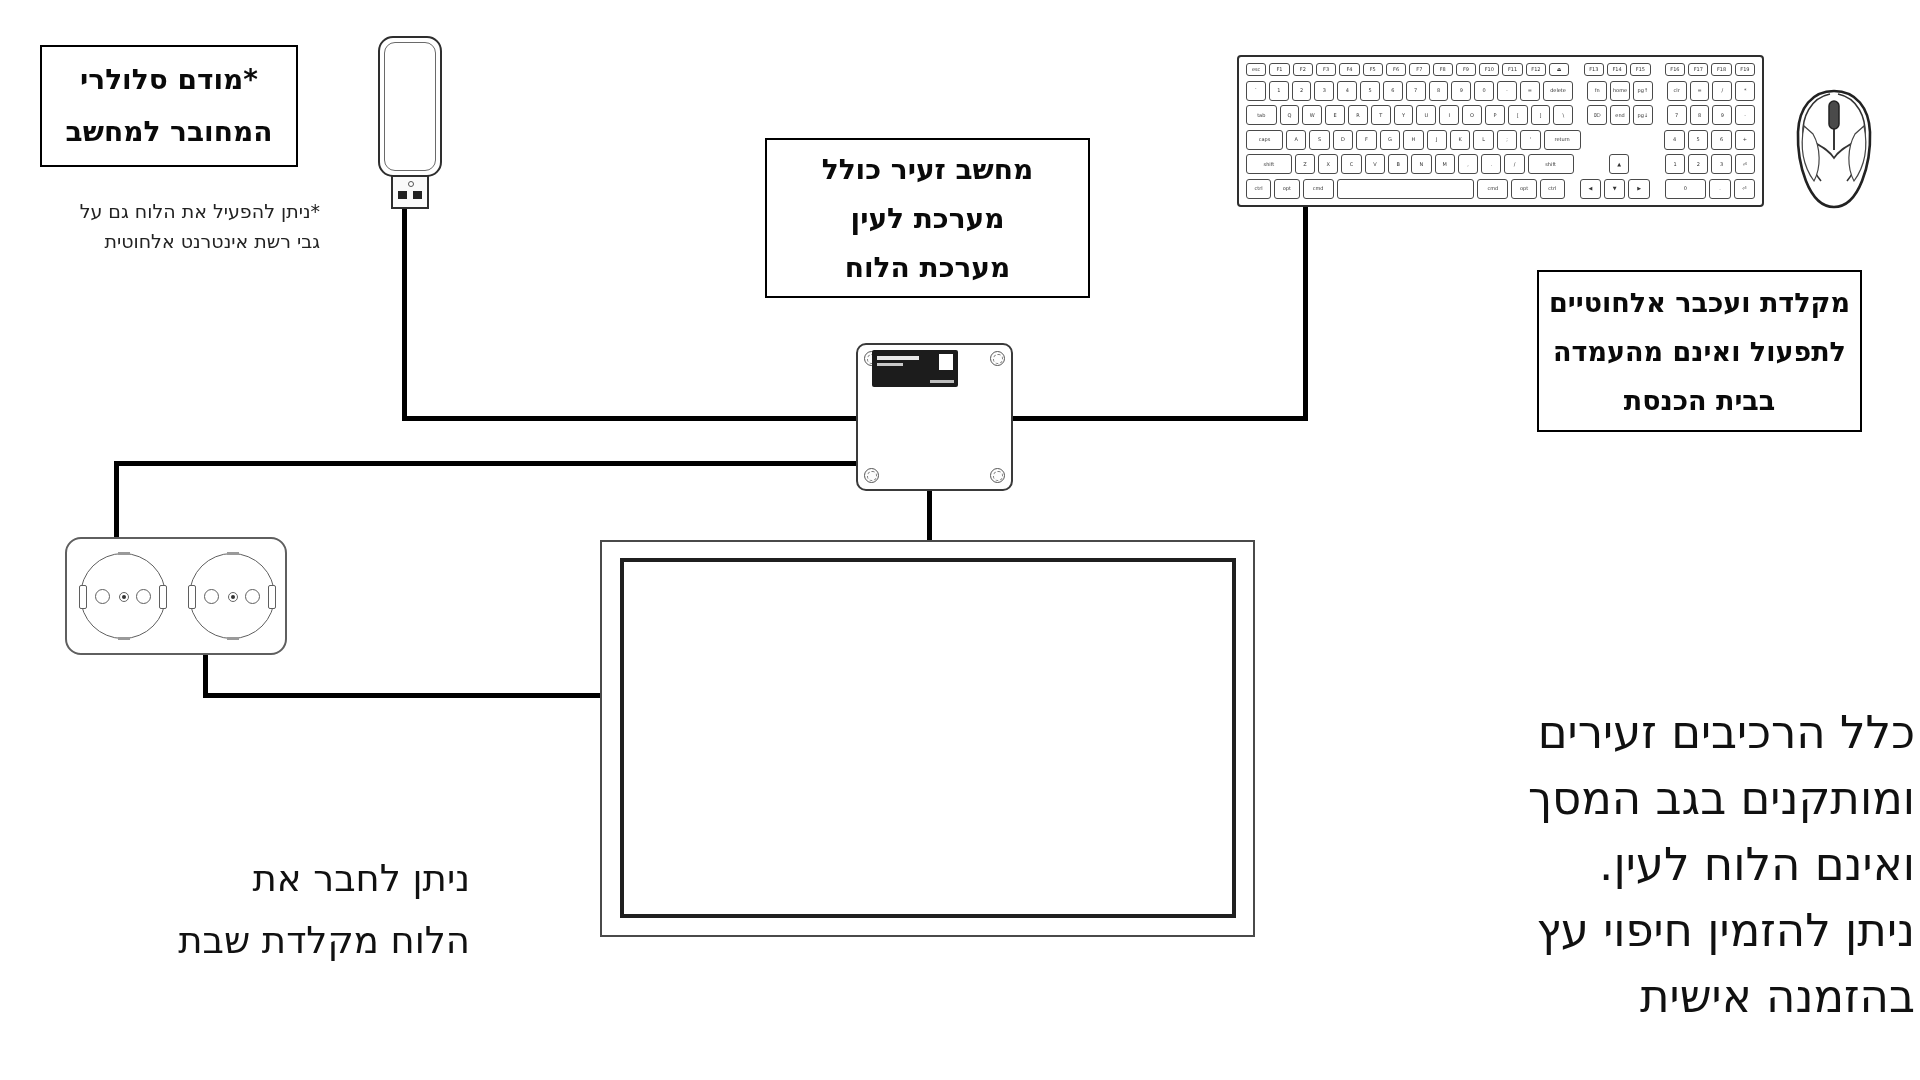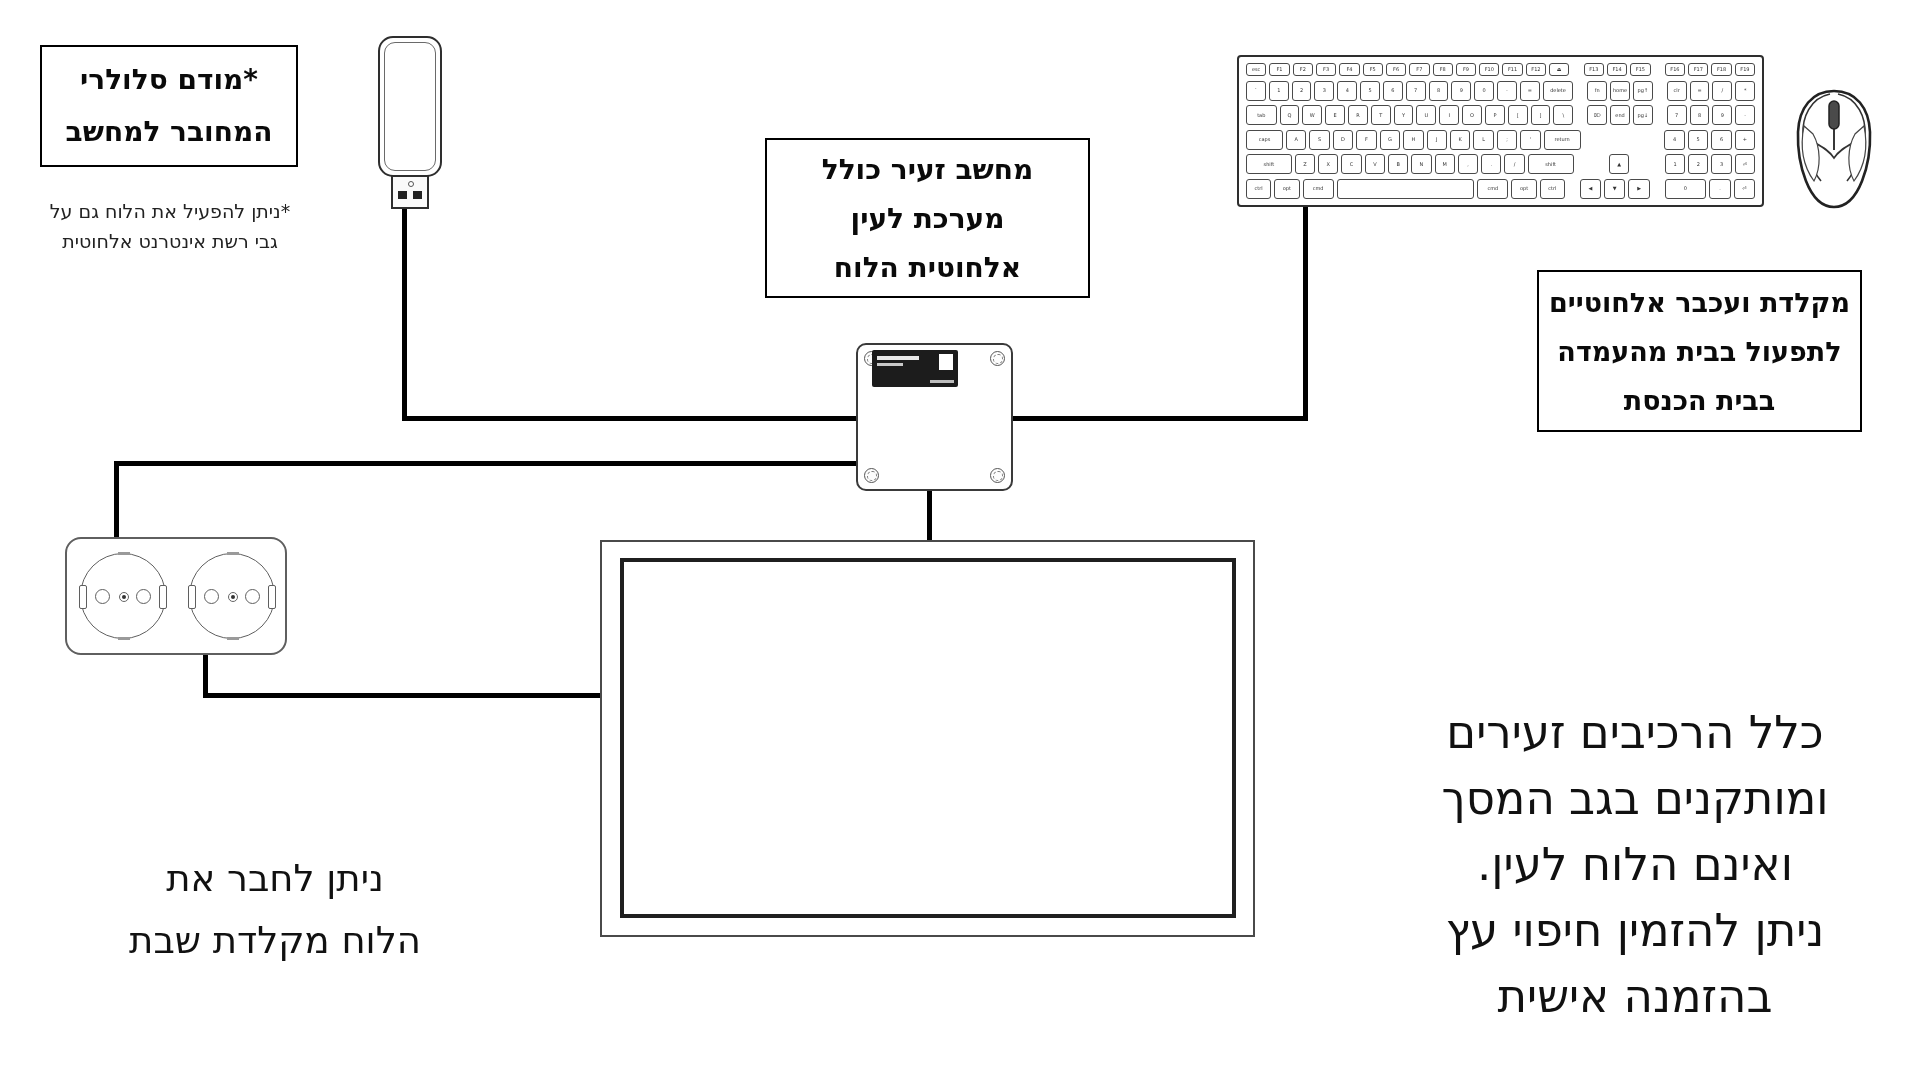--- a/index.html
+++ b/index.html
@@ -22,21 +22,21 @@
 
   
   .tbox{
     position:absolute;border:2.5px solid var(--box-border);background:#ffffff;
     display:flex;flex-direction:column;justify-content:center;align-items:center;
     direction:rtl;text-align:center;font-weight:bold;color:#0a0a0a;
   }
   .tbox .ln{display:block;}
 
   
-  .freetext{position:absolute;direction:rtl;text-align:center;color:var(--ink);}
+  .freetext{position:absolute;direction:rtl;color:var(--ink);}
 
   
   .usb-body{position:absolute;border:2.5px solid #2e2e2e;border-radius:15px;background:#fff;}
   .usb-body-inner{position:absolute;left:4px;top:4px;right:4px;bottom:4px;border:1.5px solid #6a6a6a;border-radius:11px;}
   .usb-conn{position:absolute;border:2.5px solid #2e2e2e;background:#fafafa;}
   .usb-pin{position:absolute;background:#222;}
   .usb-dot{position:absolute;border:1.5px solid #555;border-radius:50%;background:#fff;}
 
   
   .pc{position:absolute;border:2px solid #3a3a3a;border-radius:10px;background:#fff;}
@@ -100,21 +100,21 @@
   </div>
   <div class="usb-conn" style="left:391px;top:175px;width:38px;height:34px;">
     <div class="usb-dot" style="left:15px;top:4px;width:6px;height:6px;"></div>
     <div class="usb-pin" style="left:5px;top:14px;width:9px;height:8px;"></div>
     <div class="usb-pin" style="left:20px;top:14px;width:9px;height:8px;"></div>
   </div>
 
   <div class="tbox" style="left:765px;top:138px;width:325px;height:160px;font-size:28px;line-height:49px;">
     <span class="ln">מחשב זעיר כולל</span>
     <span class="ln">מערכת לעין</span>
-    <span class="ln">אלחוטית הלוח</span>
+    <span class="ln">מערכת הלוח</span>
   </div>
 
   <div class="pc" style="left:856px;top:343px;width:157px;height:148px;">
     <div class="screw" style="left:6px;top:6px;"></div>
     <div class="screw" style="right:6px;top:6px;"></div>
     <div class="screw" style="left:6px;bottom:6px;"></div>
     <div class="screw" style="right:6px;bottom:6px;"></div>
     <div class="pc-label" style="left:14px;top:5px;width:86px;height:37px;">
       <div class="bar" style="left:5px;top:6px;width:42px;height:4px;"></div>
       <div class="bar" style="left:5px;top:13px;width:26px;height:3px;background:#c9c9c9;"></div>
@@ -297,21 +297,21 @@
       <path d="M15,47 C26,56 38,58 46,70 C54,58 66,56 77,47" fill="none" stroke="#333" stroke-width="1.6"></path>
       <path d="M16,38 C12,58 15,78 26,93 C33,80 33,60 25,46 Z" fill="#ffffff" stroke="#444" stroke-width="1.2"></path>
       <path d="M76,38 C80,58 77,78 66,93 C59,80 59,60 67,46 Z" fill="#ffffff" stroke="#444" stroke-width="1.2"></path>
       <line x1="46" y1="40" x2="46" y2="62" stroke="#222" stroke-width="1.8"></line>
       <rect x="41" y="13" width="10" height="28" rx="5" fill="#4a4a4a" stroke="#222" stroke-width="1.5"></rect>
     </svg>
   </div>
 
   <div class="tbox" style="left:1537px;top:270px;width:325px;height:162px;font-size:27px;line-height:49px;">
     <span class="ln">מקלדת ועכבר אלחוטיים</span>
-    <span class="ln">לתפעול בבית מהעמדה</span>
+    <span class="ln">לתפעול ואינם מהעמדה</span>
     <span class="ln">בבית הכנסת</span>
   </div>
 
   <div class="freetext" style="left:1355px;top:700px;width:560px;font-size:45px;line-height:66px;">
     <span class="ln" style="display:block;">כלל הרכיבים זעירים</span>
     <span class="ln" style="display:block;">ומותקנים בגב המסך</span>
     <span class="ln" style="display:block;">ואינם הלוח לעין.</span>
     <span class="ln" style="display:block;">ניתן להזמין חיפוי עץ</span>
     <span class="ln" style="display:block;">בהזמנה אישית</span>
   </div>

